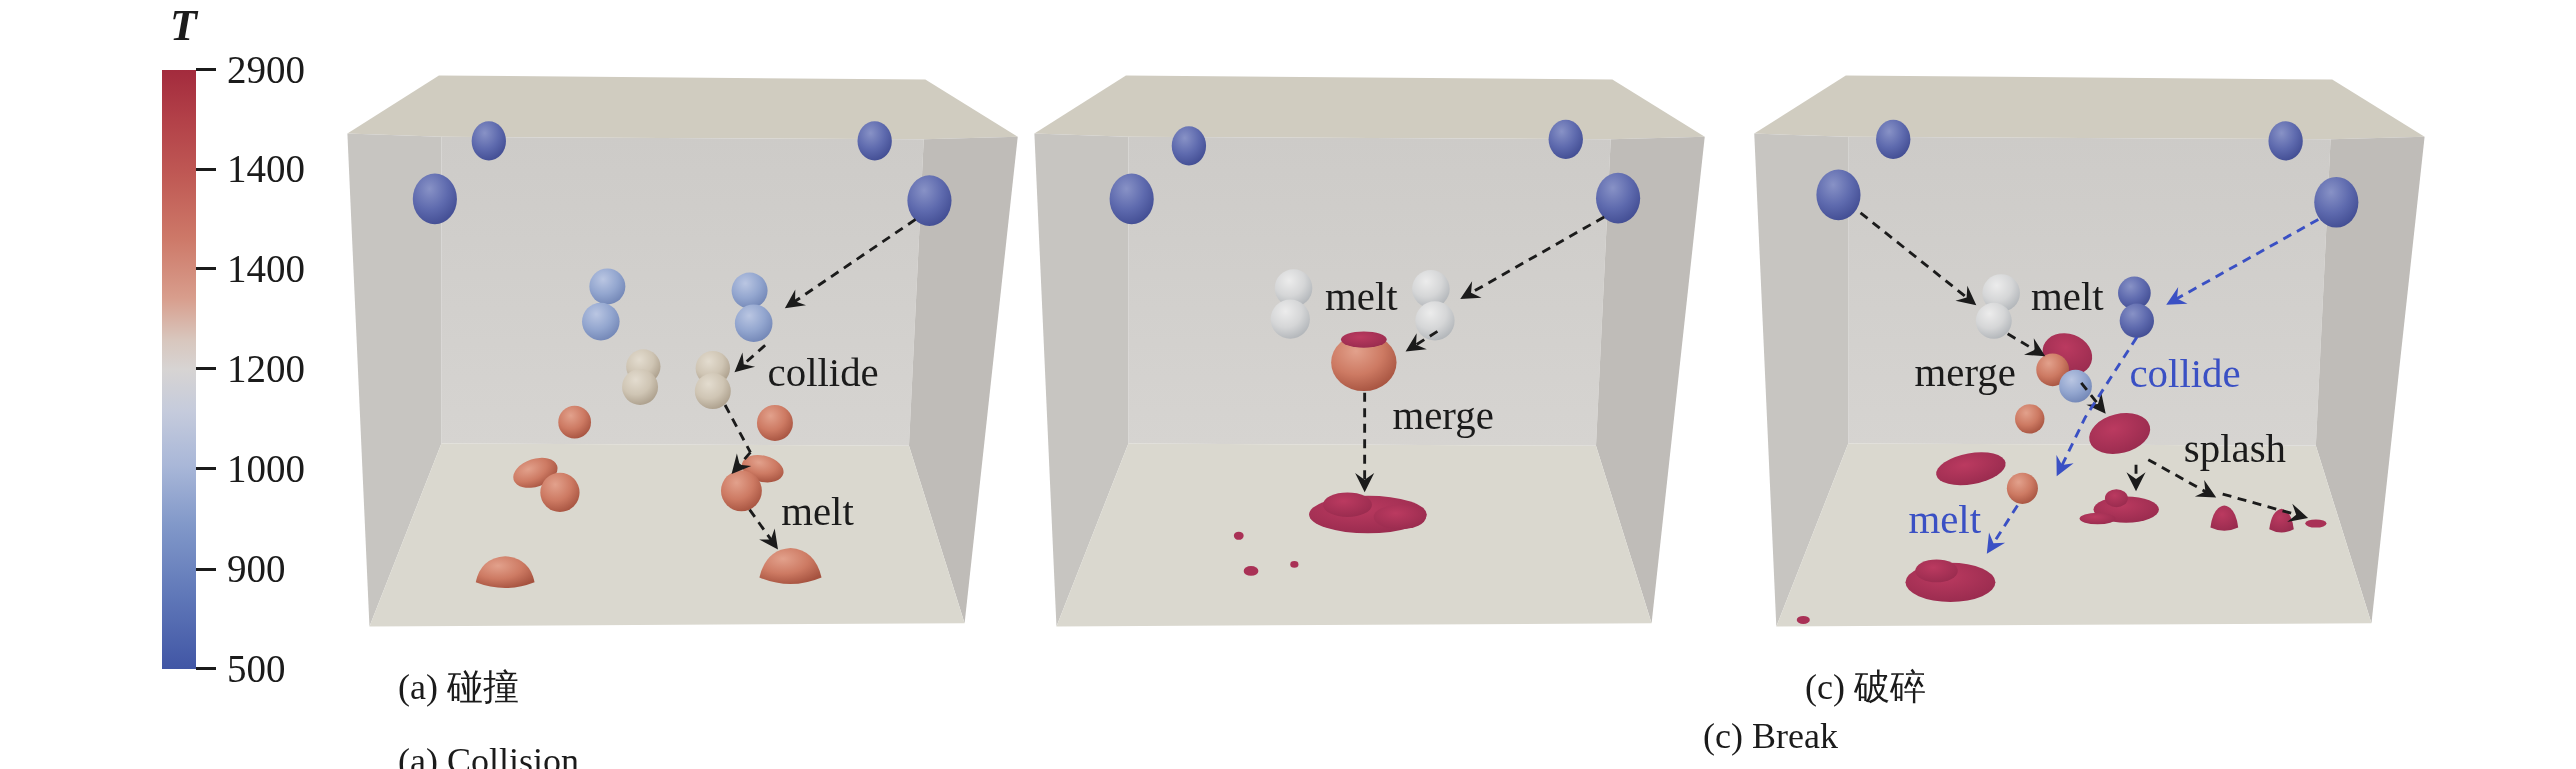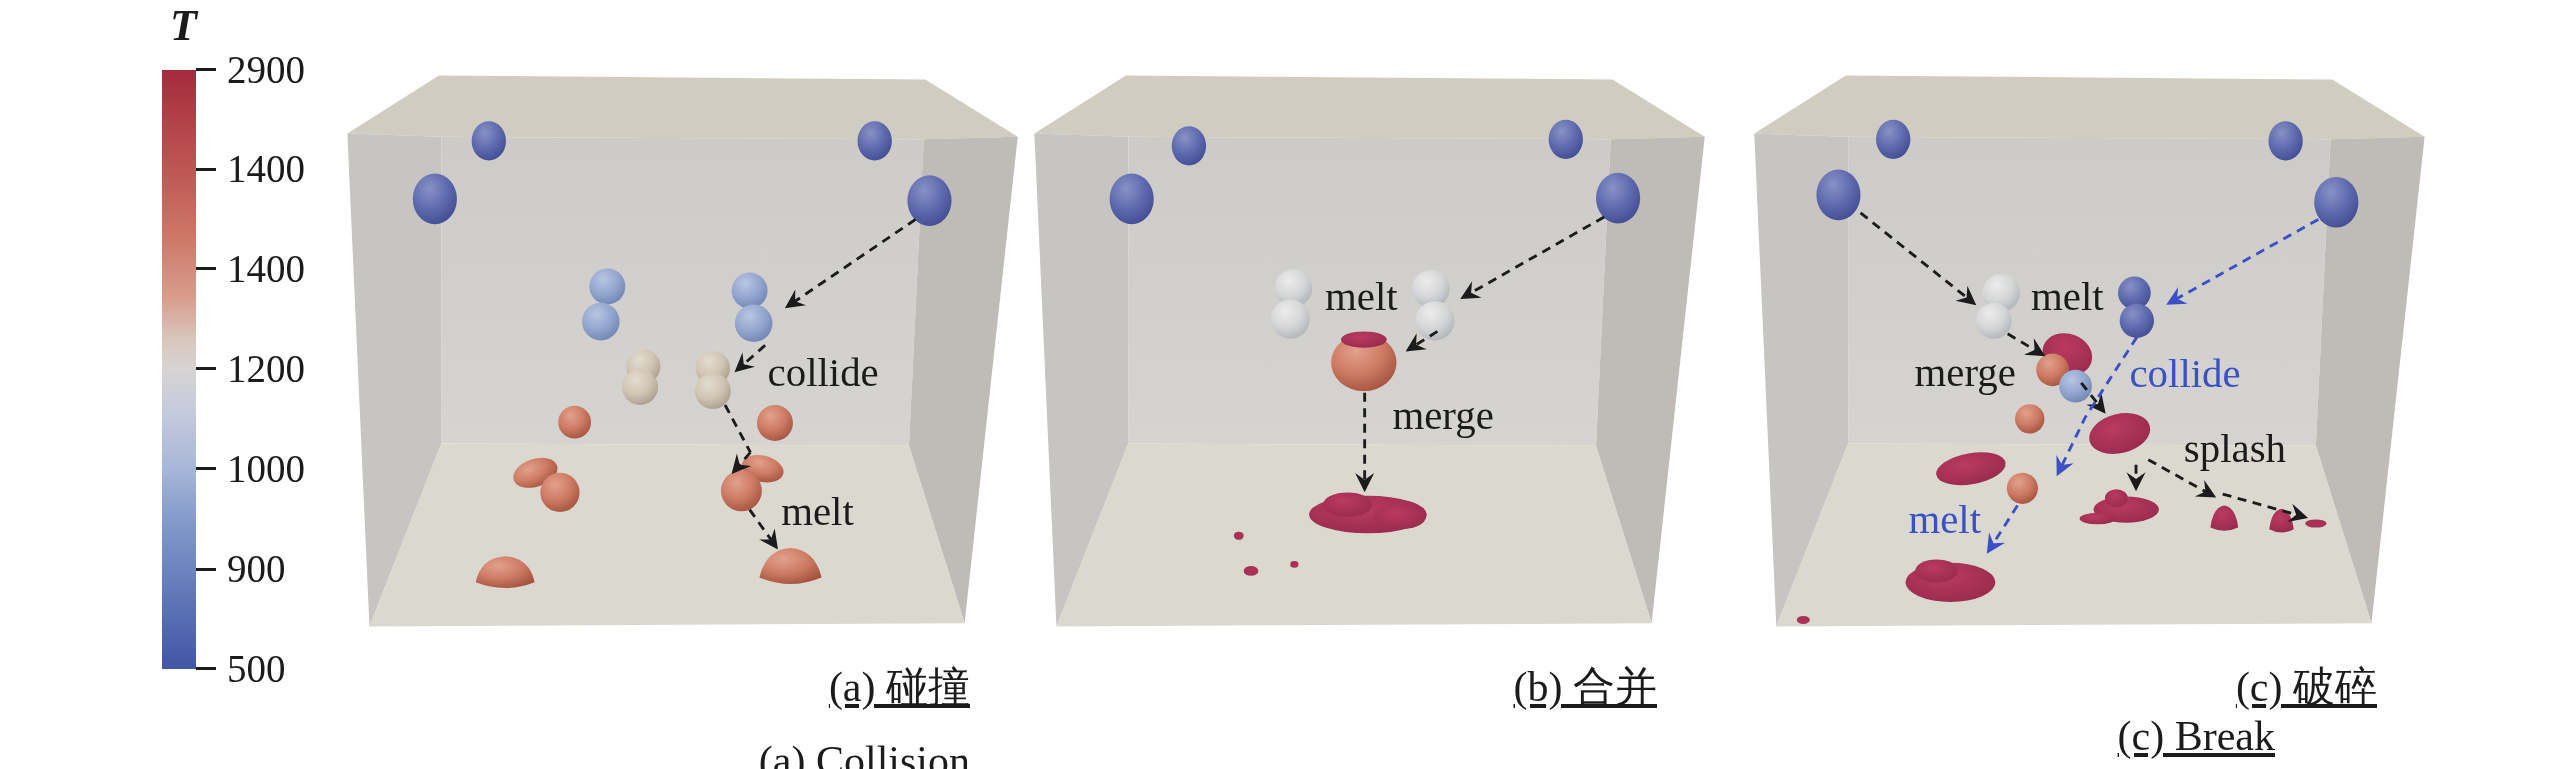--- a/index.html
+++ b/index.html
@@ -9,21 +9,21 @@
             font-style:italic;font-size:44px;font-weight:bold;}
   .cb-bar{position:absolute;left:162px;top:70px;width:34px;height:599px;
           background:linear-gradient(to bottom,
             #a32b3d 0%, #b24048 8%, #c05a55 18%, #cd7868 28%, #d89d8c 38%,
             #d8c6bd 45%, #d7d4d3 50%, #c5cbdc 57%, #a9b7d8 66%, #8198c9 76%,
             #5f77b8 88%, #4156a5 100%);}
   .cb-tick{position:absolute;left:196px;width:20.4px;height:3.3px;background:#1b1b1b;}
   .cb-label{position:absolute;left:227px;width:131px;height:46px;line-height:46px;
             font-size:39px;text-align:left;}
   .panel-svg{position:absolute;top:33px;}
-  .caption{position:absolute;width:572px;text-align:right;font-size:42px;line-height:47px;text-decoration:underline;}
+  .caption{position:absolute;width:572px;text-align:left;font-size:36px;line-height:47px;}
   svg text{font-family:"Liberation Serif","DejaVu Serif",serif;font-size:50px;}
   .lbl-k{fill:#1b1b1b;}
   .lbl-b{fill:#3a50c4;}
 </style>
 </head>
 <body>
 
 <div id="stage">
 
   <svg width="0" height="0" style="position:absolute">
@@ -220,18 +220,17 @@
     </g>
     <text x="388" y="322" text-anchor="middle" dominant-baseline="central" class="lbl-k">melt</text>
     <text x="263" y="415" text-anchor="middle" dominant-baseline="central" class="lbl-k">merge</text>
     <text x="532" y="417" text-anchor="middle" dominant-baseline="central" class="lbl-b">collide</text>
     <text x="593" y="508" text-anchor="middle" dominant-baseline="central" class="lbl-k">splash</text>
     <text x="238" y="595" text-anchor="middle" dominant-baseline="central" class="lbl-b">melt</text>
   </svg>
 
   <div class="caption" style="left:398px;top:664px">(a) 碰撞</div>
   <div class="caption" style="left:398px;top:738px">(a) Collision</div>
-  <div class="caption" style="left:1085px;top:664px">(b) 合并</div>
   <div class="caption" style="left:1805px;top:664px">(c) 破碎</div>
   <div class="caption" style="left:1703px;top:713px">(c) Break</div>
 
 </div>
 
 
 </body></html>

